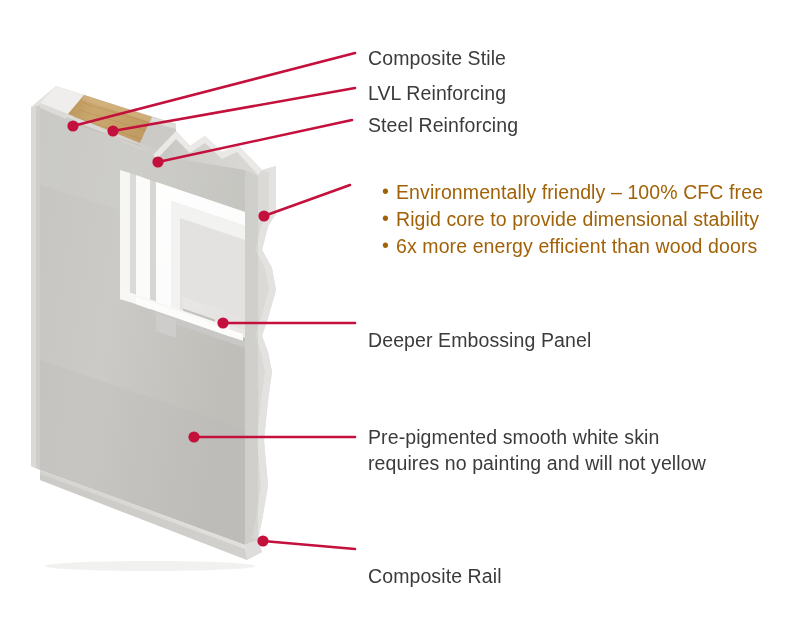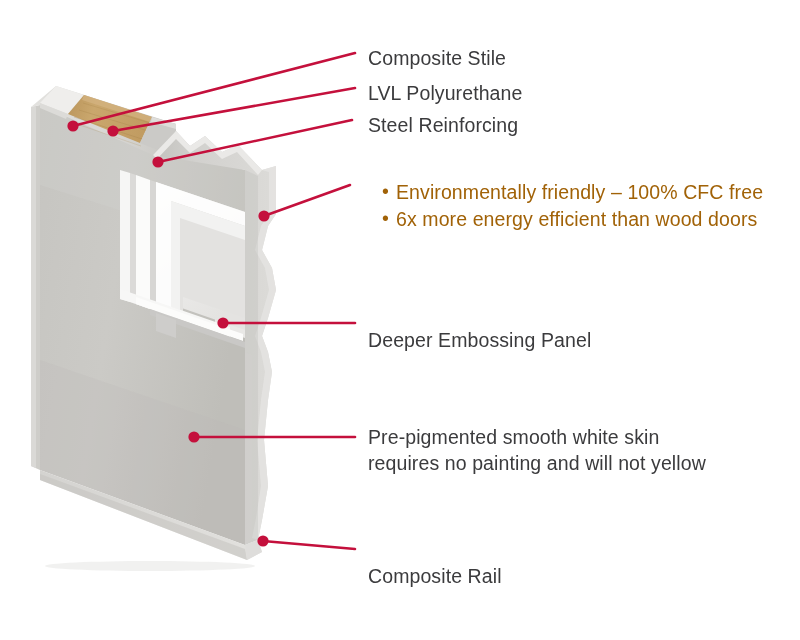--- a/index.html
+++ b/index.html
@@ -201,30 +201,31 @@
       <circle cx="194" cy="437" r="5.6"></circle>
       <circle cx="263" cy="541" r="5.6"></circle>
     </g>
   </svg>
 
   <div class="callout" style="left:368px; top:45px;">
     <span>Composite Stile</span>
   </div>
 
   <div class="callout" style="left:368px; top:80px;">
-    <span>LVL Polyurethane</span>
+    <span>LVL Reinforcing</span>
   </div>
 
   <div class="callout" style="left:368px; top:112px;">
     <span>Steel Reinforcing</span>
   </div>
 
   <div class="callout" style="left:368px; top:176px;">
     <ul class="bullets" style="margin-top:3px; margin-left:14px;">
       <li>Environmentally friendly – 100% CFC free</li>
+      <li>Rigid core to provide dimensional stability</li>
       <li>6x more energy efficient than wood doors</li>
     </ul>
   </div>
 
   <div class="callout" style="left:368px; top:327px;">
     <span>Deeper Embossing Panel</span>
   </div>
 
   <div class="callout multi" style="left:368px; top:424px;">
     <span class="lbl-line">Pre-pigmented smooth white skin</span>

